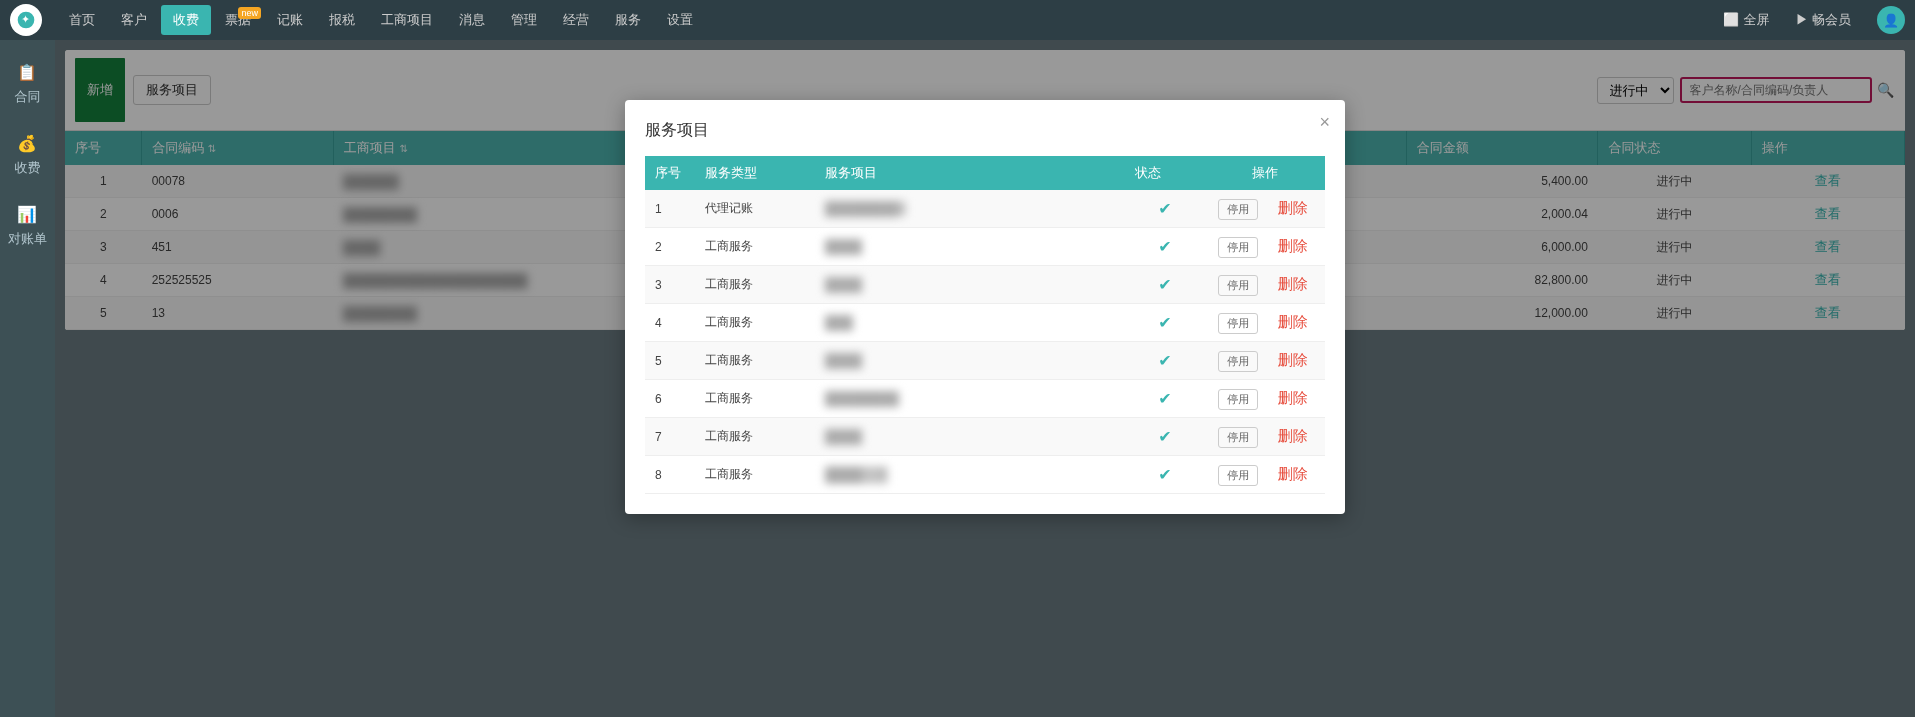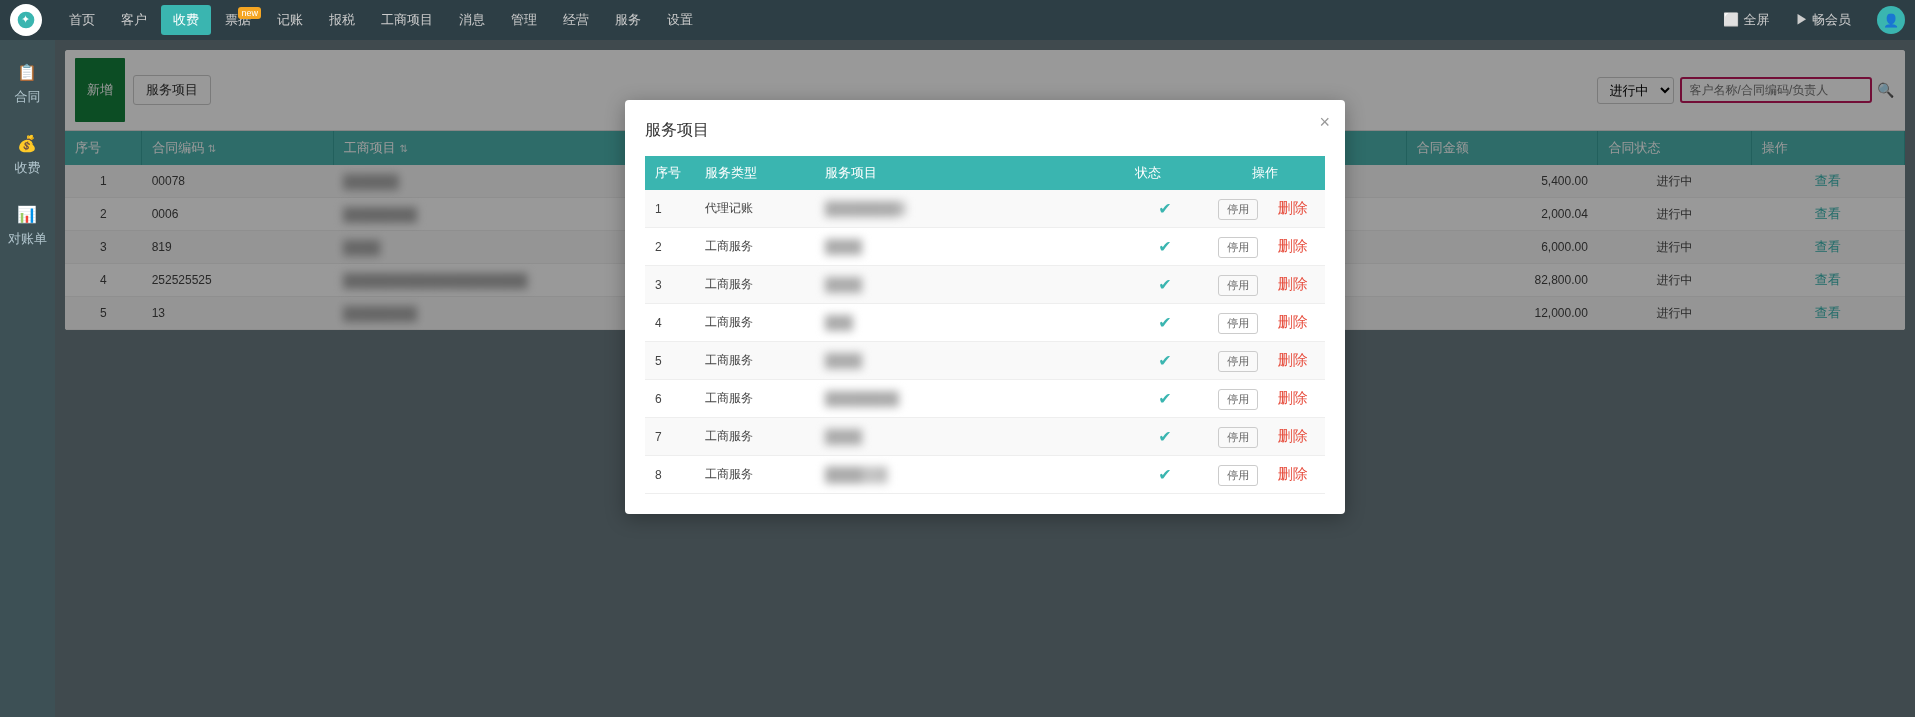--- a/index.html
+++ b/index.html
@@ -412,21 +412,21 @@
     <td class="col-code">0006</td>
     <td class="col-customer"><span class="blurred">████████</span></td>
     <td class="col-service">小规模记账</td>
     <td class="col-period">202305-202404</td>
     <td class="col-amount">2,000.04</td>
     <td class="col-status">进行中</td>
     <td class="col-action"><a class="link-btn">查看</a></td>
   </tr>
           <tr>
     <td class="col-seq">3</td>
-    <td class="col-code">819</td>
+    <td class="col-code">451</td>
     <td class="col-customer"><span class="blurred">████</span></td>
     <td class="col-service">小规模记账</td>
     <td class="col-period">202305-202404</td>
     <td class="col-amount">6,000.00</td>
     <td class="col-status">进行中</td>
     <td class="col-action"><a class="link-btn">查看</a></td>
   </tr>
           <tr>
     <td class="col-seq">4</td>
     <td class="col-code">252525525</td>

